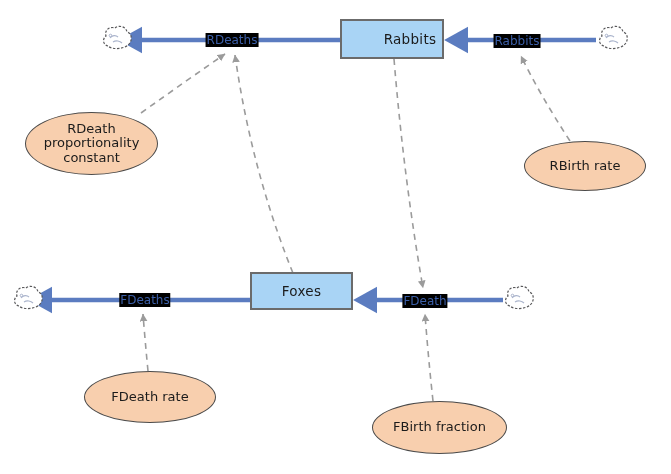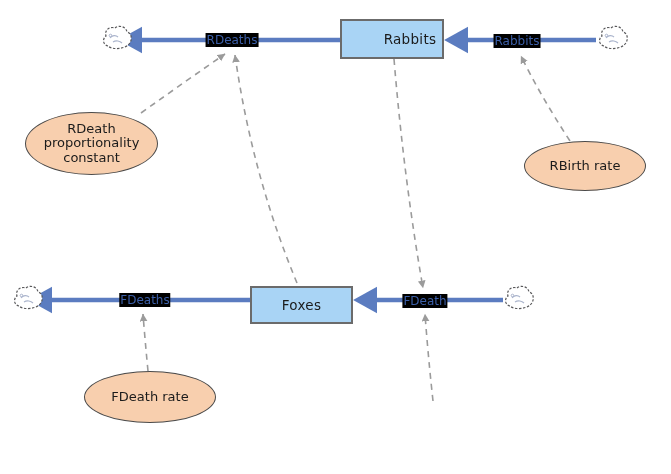--- a/index.html
+++ b/index.html
@@ -159,37 +159,40 @@
       <path d="M10,14 C12,11 16,11 18,13" fill="none" stroke="#aab4cc" stroke-width="1.1"></path>
       <path d="M13,18 C16,16 20,17 22,19" fill="none" stroke="#aab4cc" stroke-width="1.1"></path>
       <circle cx="10.5" cy="11.5" r="1.3" fill="none" stroke="#aab4cc" stroke-width="1"></circle>
     </svg>
   </div>
 
   <div class="stock" style="left:340px; top:19px; width:104px; height:40px;padding-left:36px;">
     <span class="stock-label">Rabbits</span>
   </div>
 
-  <div class="stock" style="left:250px; top:286px; width:103px; height:38px;">
+  <div class="stock" style="left:250px; top:272px; width:103px; height:38px;">
     <span class="stock-label">Foxes</span>
   </div>
 
   <div class="converter" style="left:25px; top:112px; width:133px; height:63px;">
     <span class="converter-label">RDeath
 proportionality
 constant</span>
   </div>
 
   <div class="converter" style="left:84px; top:371px; width:132px; height:52px;">
     <span class="converter-label">FDeath rate</span>
   </div>
 
   <div class="converter" style="left:524px; top:141px; width:122px; height:50px;">
     <span class="converter-label">RBirth rate</span>
   </div>
 
+  <div class="converter" style="left:372px; top:401px; width:135px; height:53px;">
+    <span class="converter-label">FBirth fraction</span>
+  </div>
 
   <div class="flow-label" style="left:232px; top:40px;">RDeaths</div>
   <div class="flow-label" style="left:517px; top:41px;">Rabbits</div>
   <div class="flow-label" style="left:145px; top:300px;">FDeaths</div>
   <div class="flow-label" style="left:425px; top:301px;">FDeath</div>
 
 </div>
 
 </body></html>

